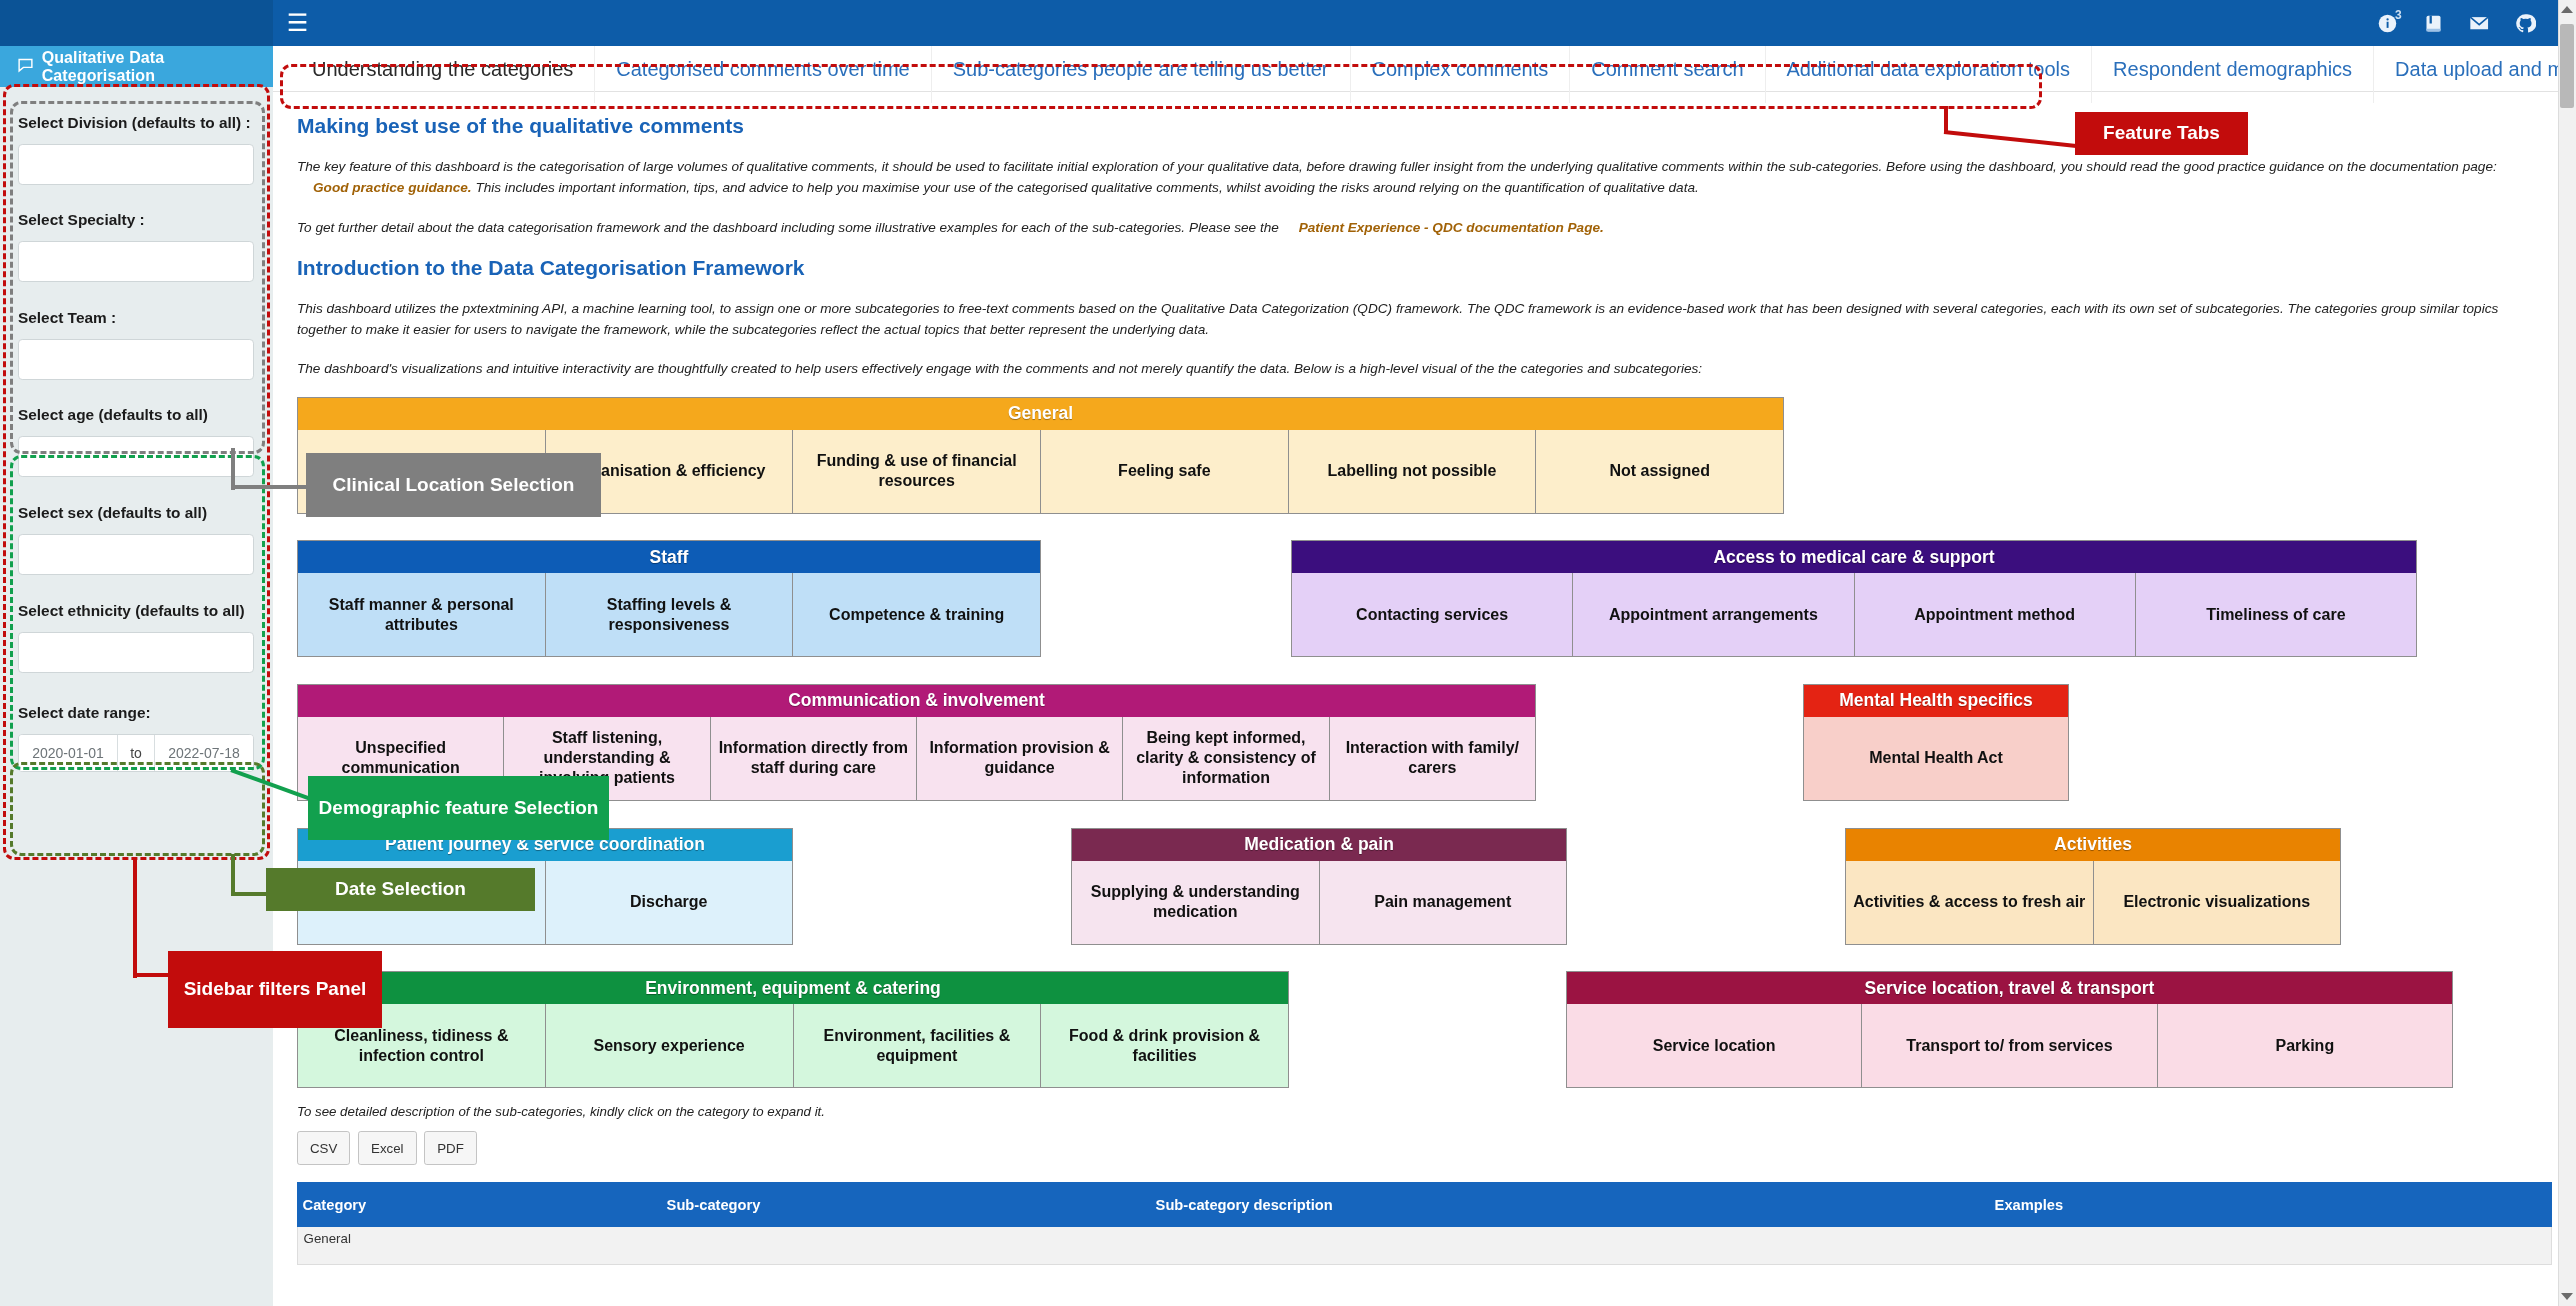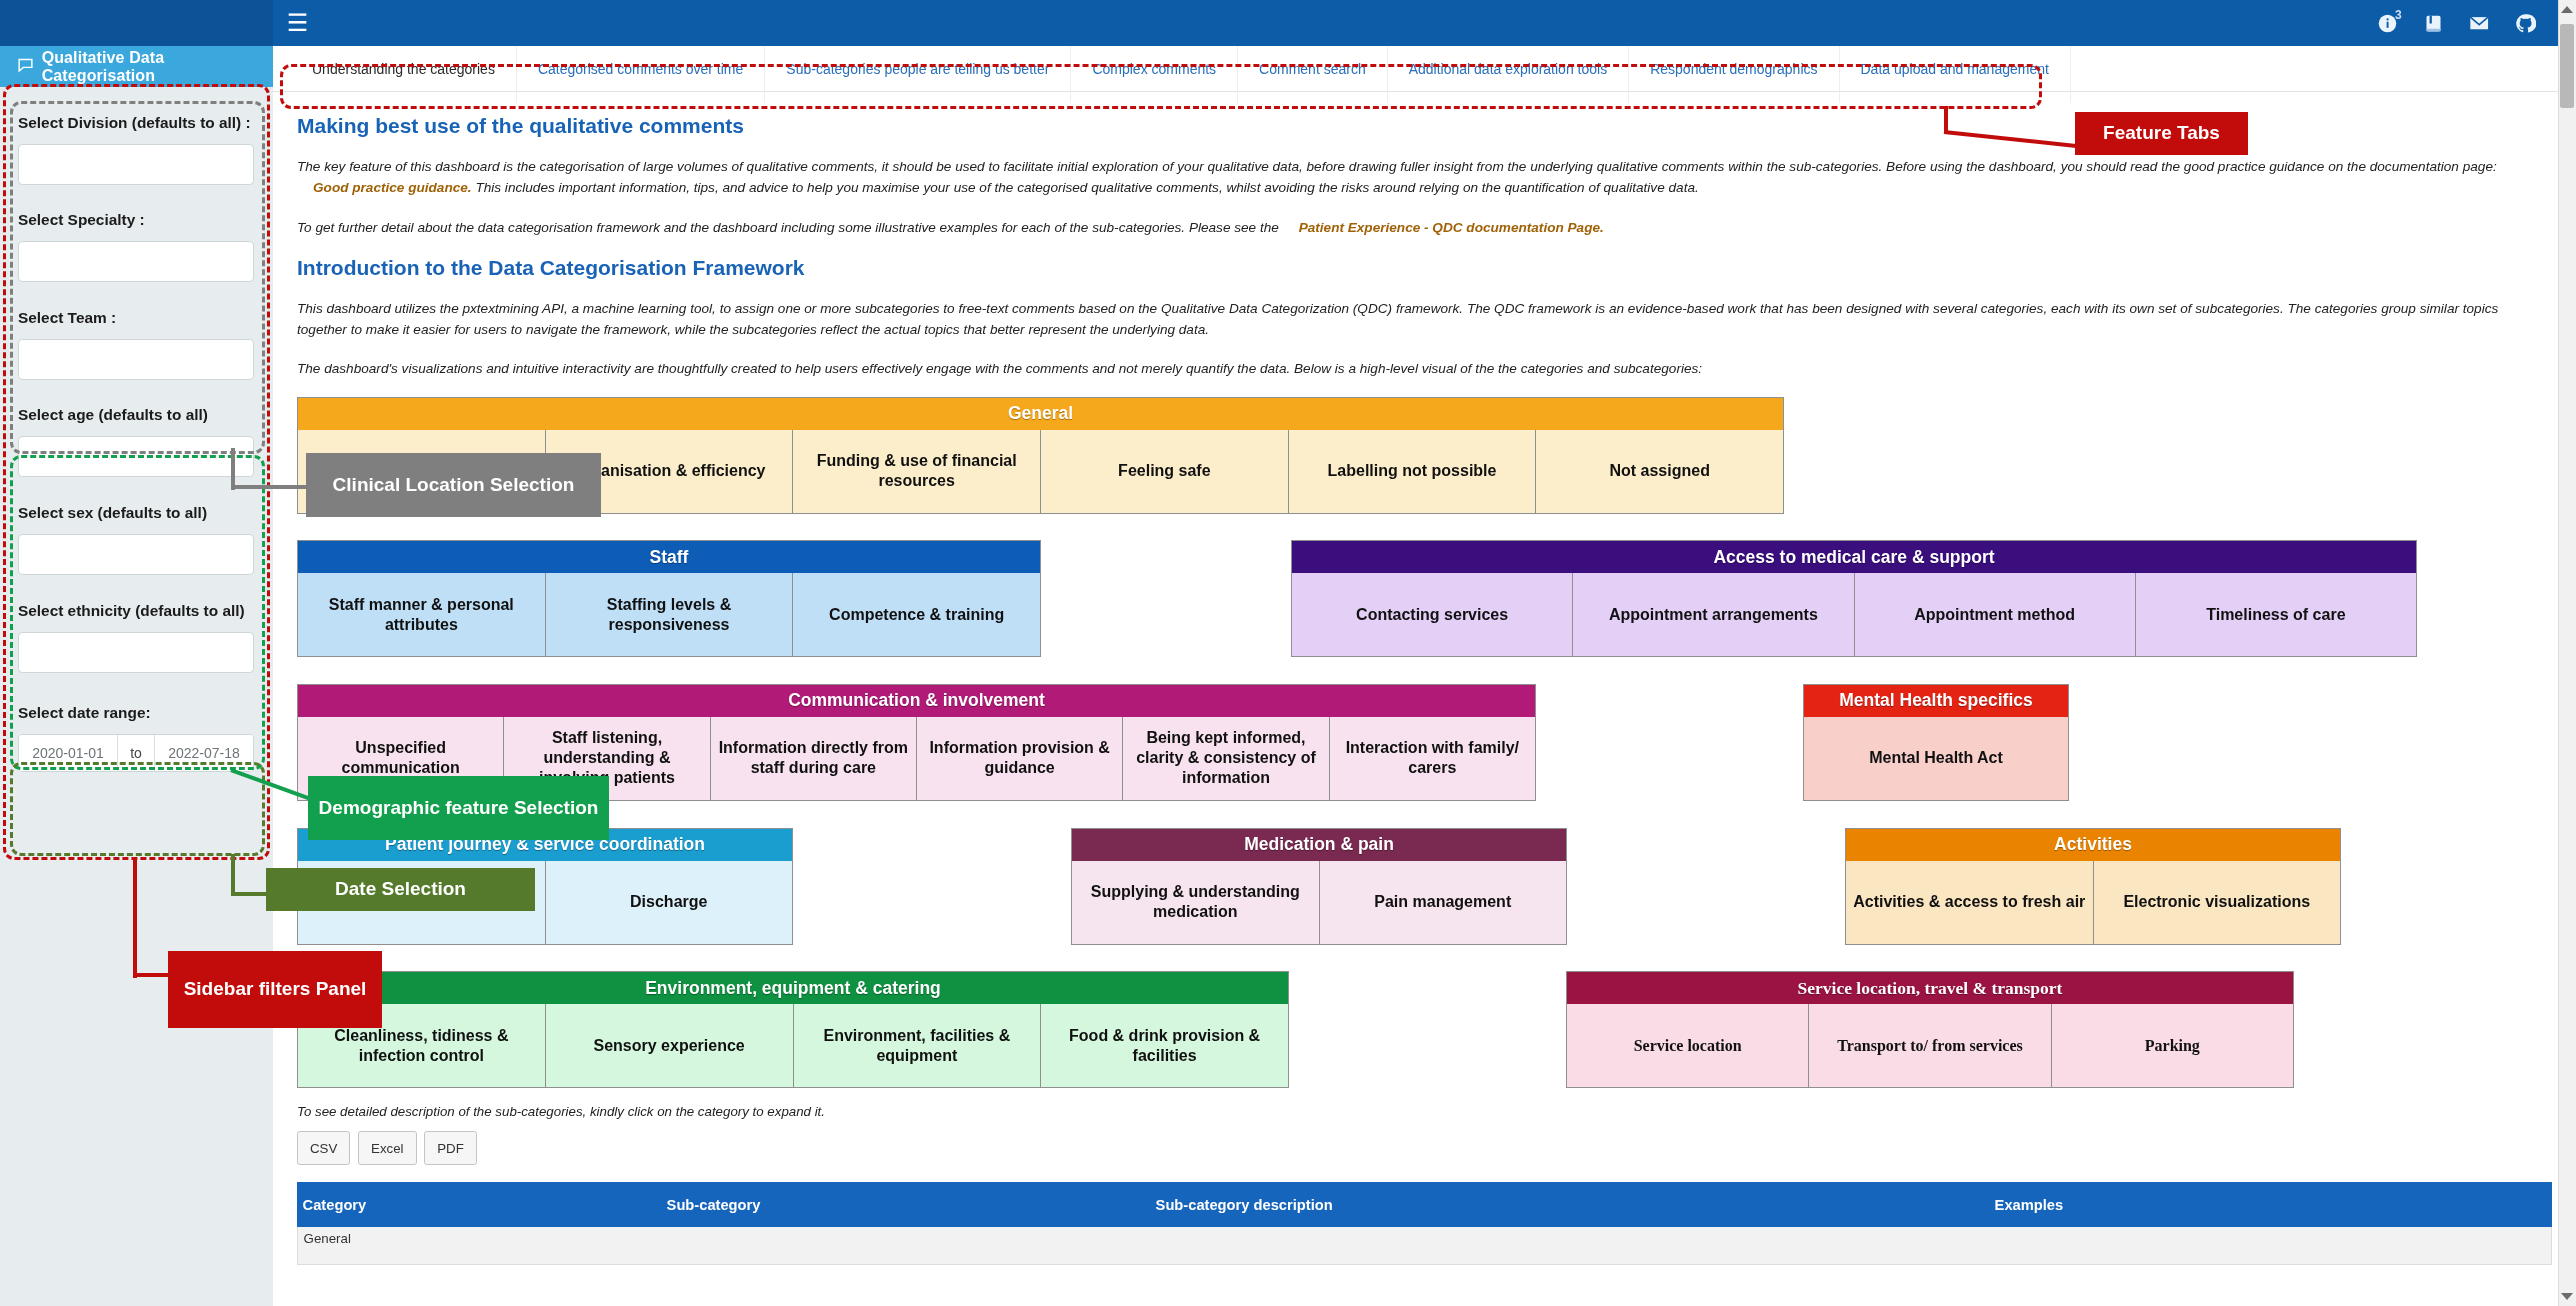--- a/index.html
+++ b/index.html
@@ -69,21 +69,21 @@
   
   #main {
     position:absolute; left:273px; top:46px;
     width:2303px; height:1261px; background:#fff; overflow:hidden;
   }
   #tabs {
     height:46px; display:flex; align-items:center; padding-left:18px;
     border-bottom:0.7px solid #e2e2e2; gap:0;
   }
   .tab {
-    color:#2a6fbb; font-size:14px; padding:11px 21px; white-space:nowrap;
+    color:#2a6fbb; font-size:20px; padding:11px 21px; white-space:nowrap;
     border-right:0.7px solid #eee; line-height:46px;
   }
   .tab.active { color:#2a2a2a; }
 
   #content { padding:14px 24px 0 24px; }
   h2.sec {
     color:#1963b7; font-size:21px; font-weight:bold; margin:8.4px 0 18px 0;
   }
   p.body {
     font-size:13.6px; line-height:1.55; color:#222; margin:0 0 18px 0;
@@ -366,21 +366,21 @@
           <div class="cat-block" style="width: 992px;">
             <div class="cat-head" style="background: rgb(14, 145, 64);">Environment, equipment &amp; catering</div>
             <div class="cat-subs">
               <div class="sub" style="background: rgb(212, 247, 221);">Cleanliness, tidiness &amp; infection control</div>
               <div class="sub" style="background: rgb(212, 247, 221);">Sensory experience</div>
               <div class="sub" style="background: rgb(212, 247, 221);">Environment, facilities &amp; equipment</div>
               <div class="sub" style="background: rgb(212, 247, 221);">Food &amp; drink provision &amp; facilities</div>
             </div>
           </div>
           <div style="width: 277px;"></div>
-          <div class="cat-block" style="width: 728px; font-family: Liberation Serif, serif;">
+          <div class="cat-block" style="width: 887px;">
             <div class="cat-head" style="background: rgb(155, 19, 66);">Service location, travel &amp; transport</div>
             <div class="cat-subs">
               <div class="sub" style="background: rgb(250, 220, 230);">Service location</div>
               <div class="sub" style="background: rgb(250, 220, 230);">Transport to/ from services</div>
               <div class="sub" style="background: rgb(250, 220, 230);">Parking</div>
             </div>
           </div>
         </div>
       </div>
 

